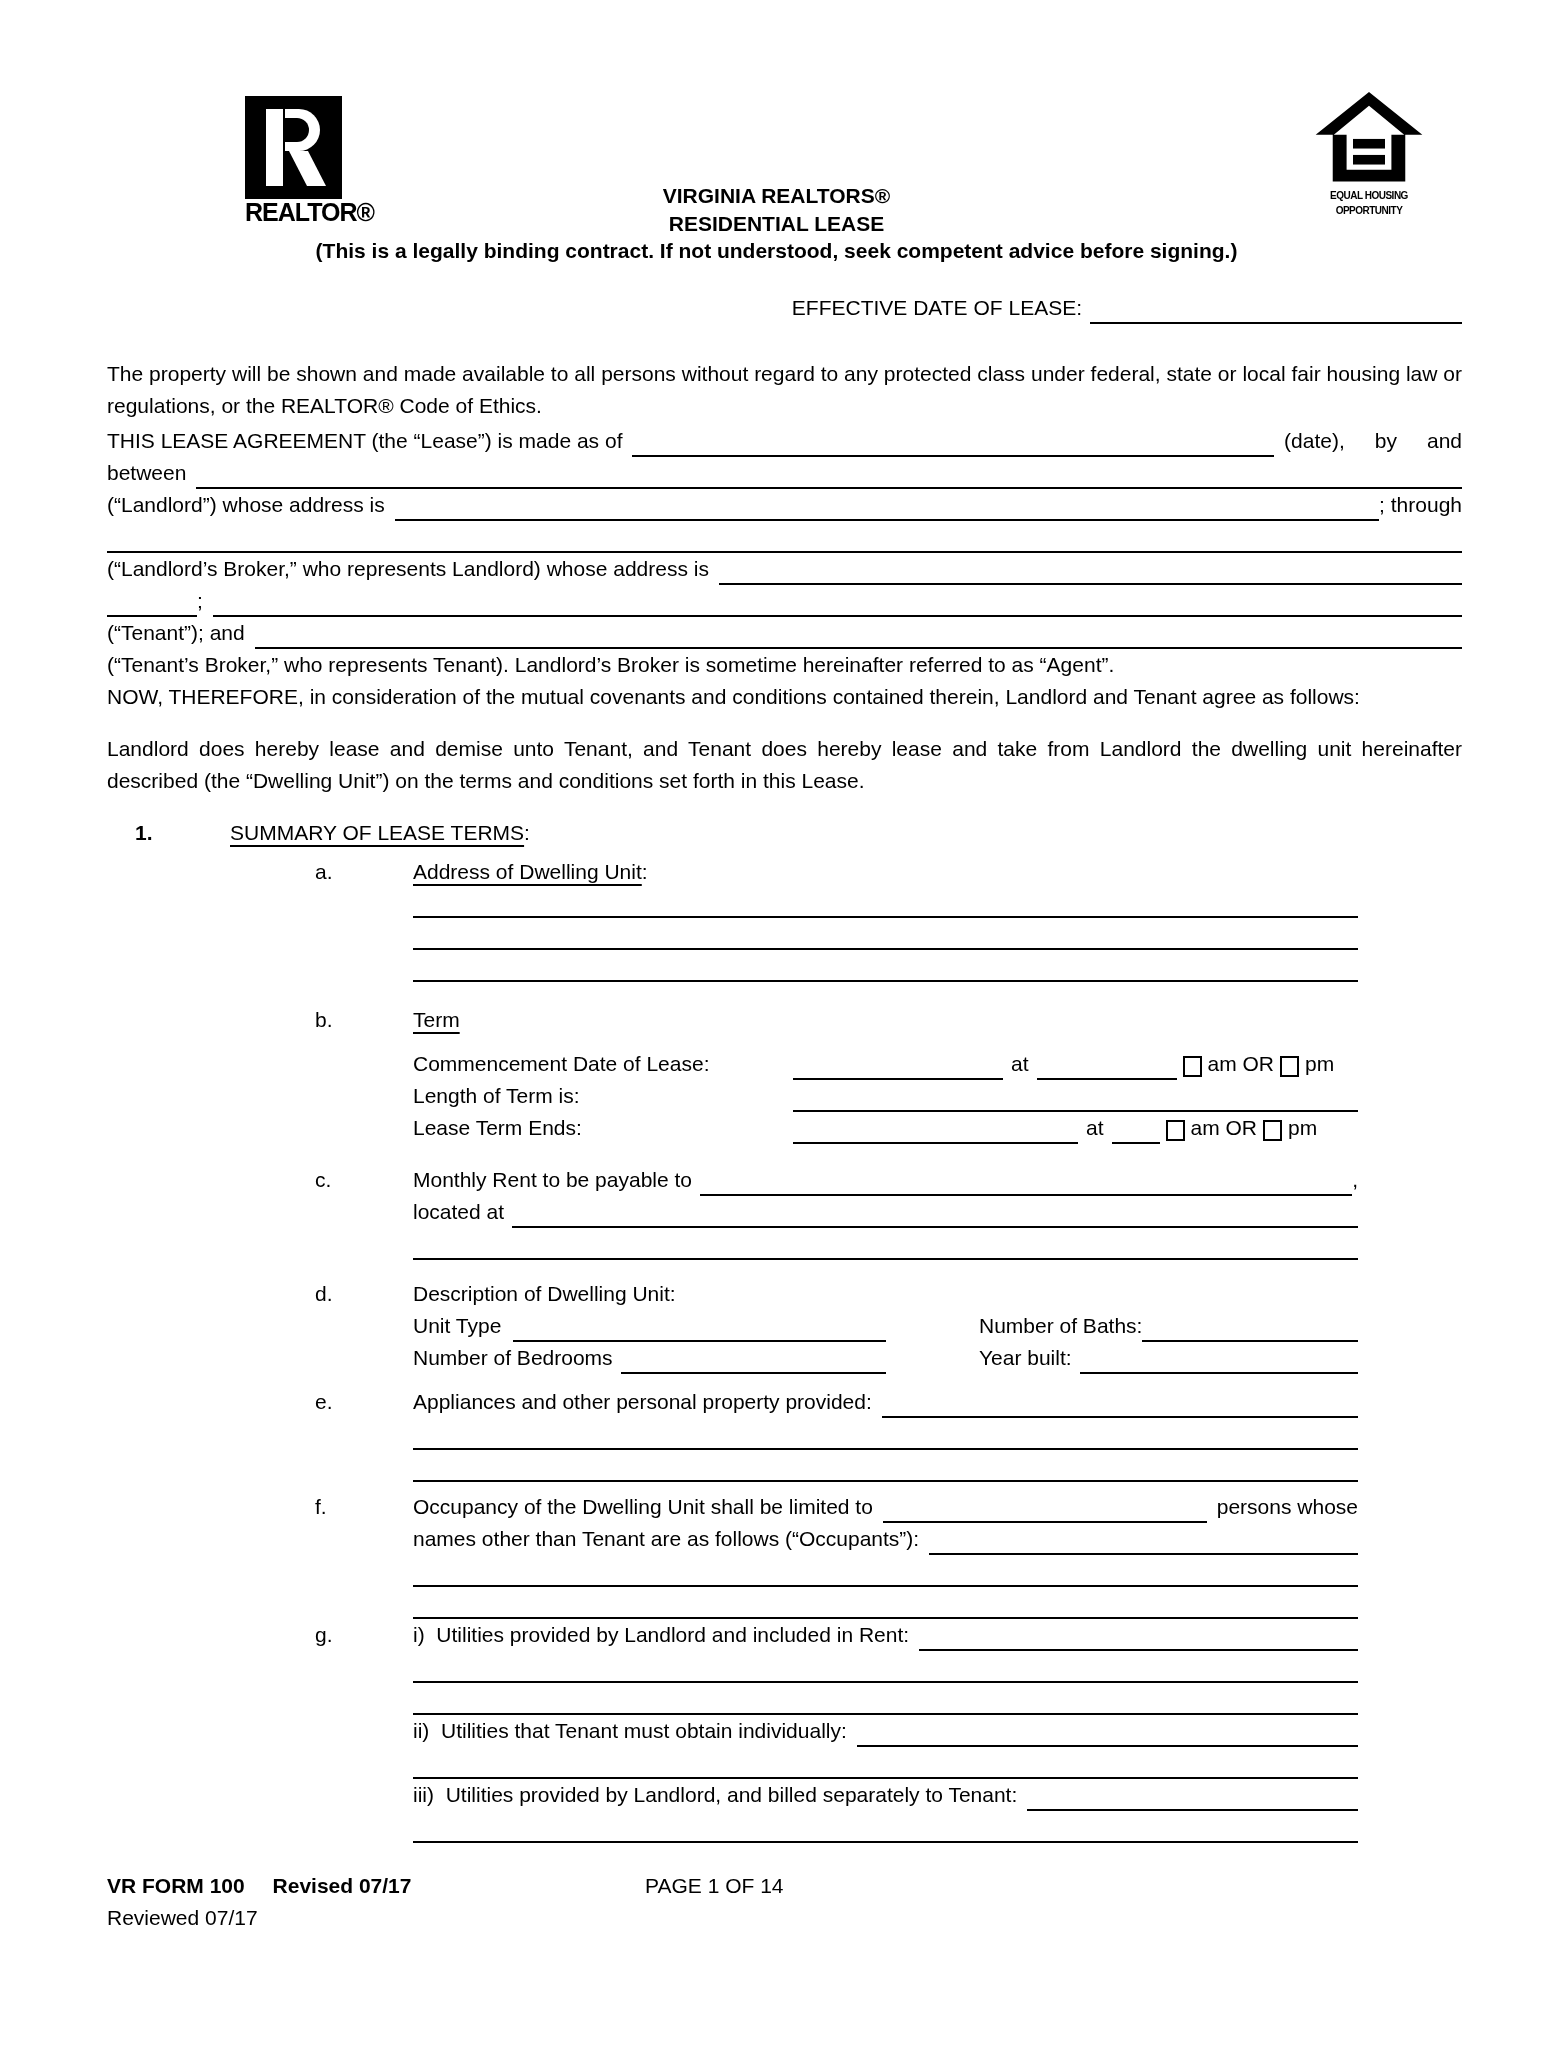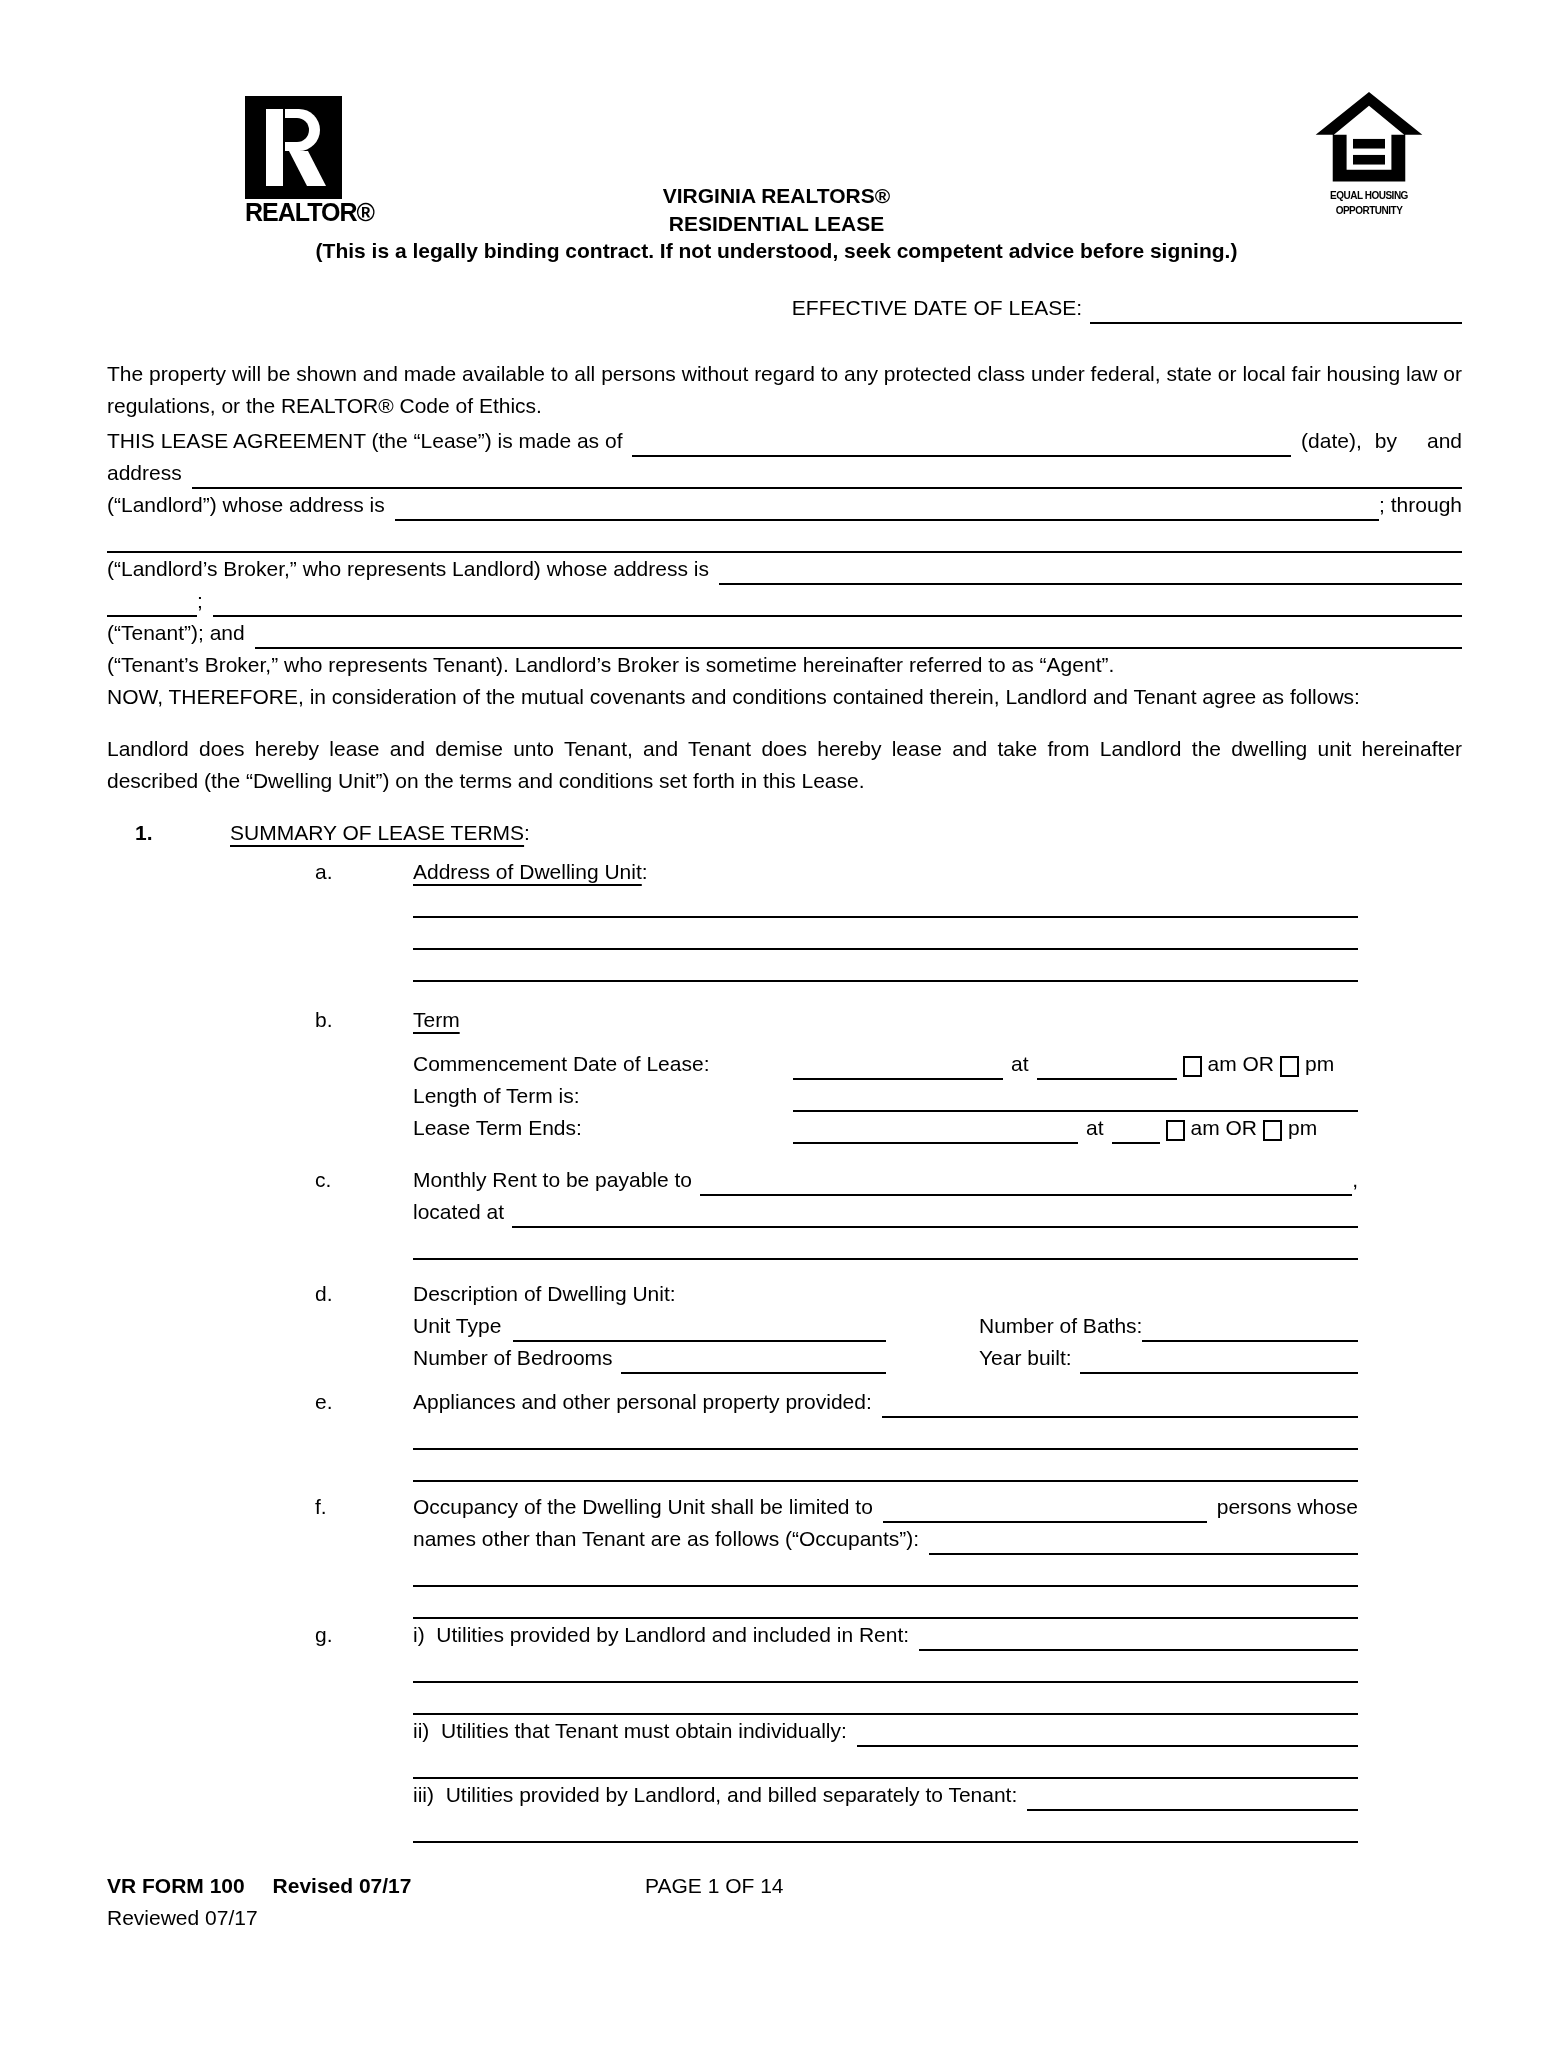--- a/index.html
+++ b/index.html
@@ -103,25 +103,25 @@
       <span class="bl"></span>
     </div>
 
     <p class="just" style="margin-top:34px">The property will be shown and made available to all persons without regard to any protected class under federal, state or local fair housing law or regulations, or the REALTOR® Code of Ethics.</p>
 
     <div style="margin-top:3px">
       <div class="row">
         <span class="w">THIS LEASE AGREEMENT (the “Lease”) is made as of</span>
         <span class="bl grow" style="margin:0 10px"></span>
         <span class="w">(date),</span>
-        <span class="w" style="margin-left:13px">by</span>
+        <span class="w" style="margin-left:30px">by</span>
         <span class="w" style="margin-left:30px">and</span>
       </div>
       <div class="row">
-        <span class="w">address</span>
+        <span class="w">between</span>
         <span class="bl grow" style="margin-left:10px"></span>
       </div>
       <div class="row">
         <span class="w">(“Landlord”) whose address is</span>
         <span class="bl grow" style="margin-left:10px"></span>
         <span class="w">; through</span>
       </div>
       <div class="row">
         <span class="bl grow"></span>
       </div>

